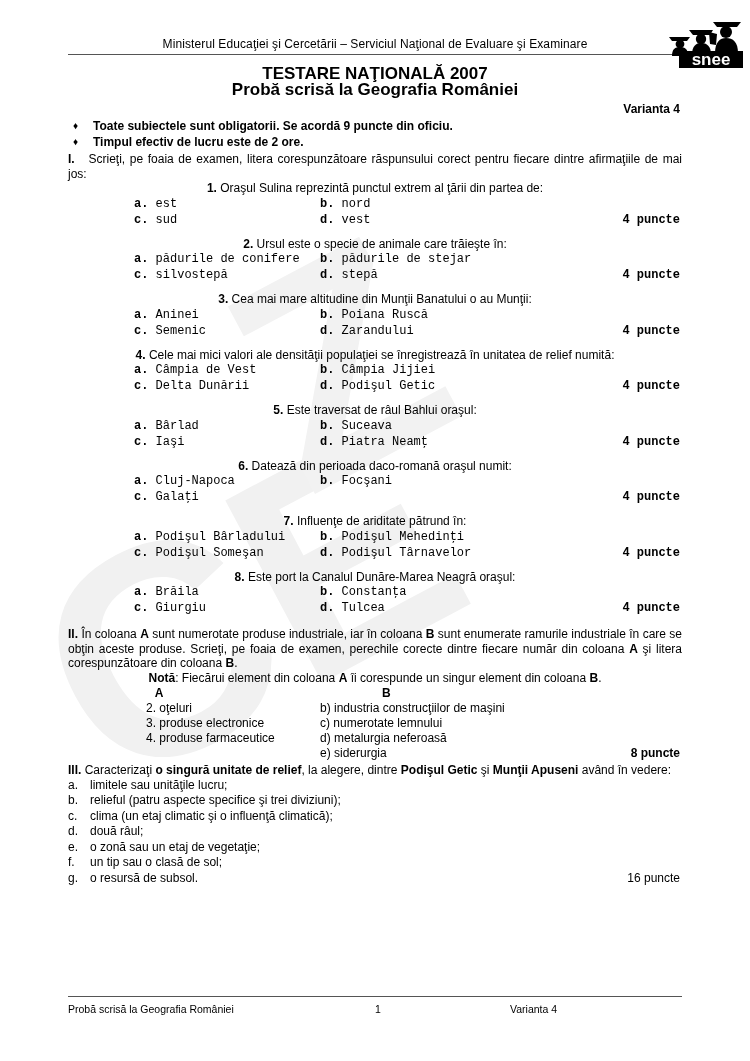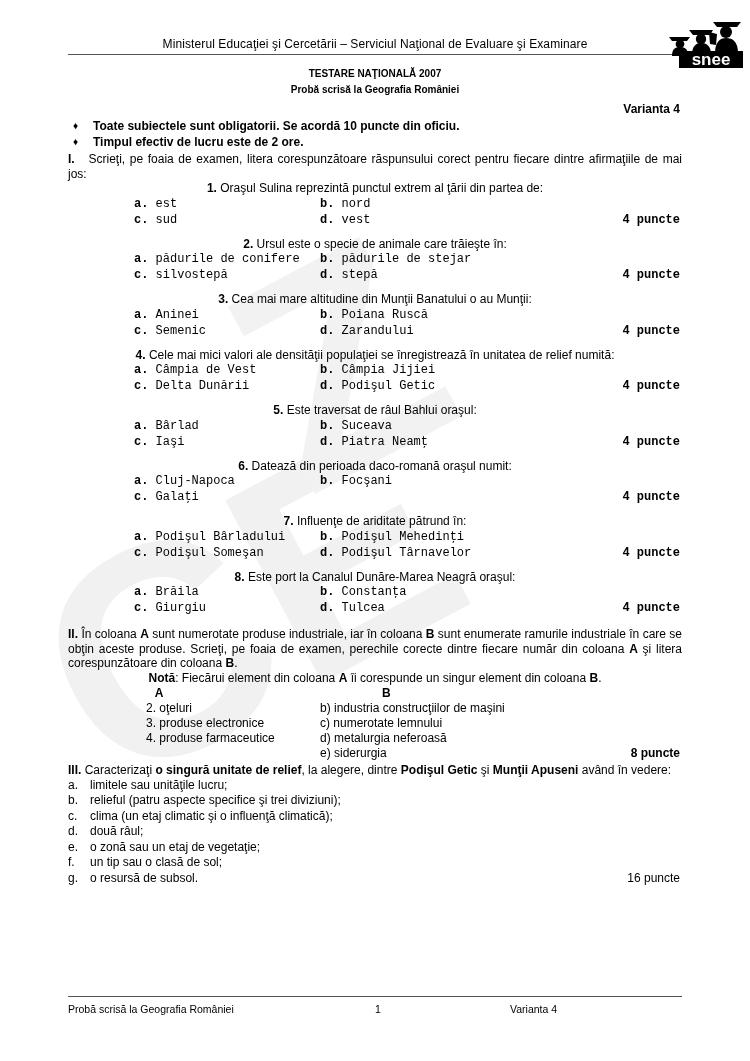--- a/index.html
+++ b/index.html
@@ -66,21 +66,21 @@
   }
 
   
   .titles {
     position: absolute;
     left: 68px;
     top: 66px;
     width: 614px;
     text-align: center;
     font-weight: bold;
-    font-size: 10px;
+    font-size: 17px;
     line-height: 16px;
   }
   .variant {
     position: absolute;
     right: 70px;
     top: 102px;
     font-weight: bold;
     font-size: 12px;
   }
 
@@ -263,21 +263,21 @@
   <div class="titles">
     <div>TESTARE NAŢIONALĂ 2007</div>
     <div>Probă scrisă la Geografia României</div>
   </div>
   <div class="variant">Varianta 4</div>
 
   <div class="content">
 
     <div class="bullet-row">
       <span class="bullet-glyph">♦</span>
-      <span>Toate subiectele sunt obligatorii. Se acordă 10 puncte din oficiu.</span>
+      <span>Toate subiectele sunt obligatorii. Se acordă 9 puncte din oficiu.</span>
     </div>
     <div class="bullet-row">
       <span class="bullet-glyph">♦</span>
       <span>Timpul efectiv de lucru este de 2 ore.</span>
     </div>
 
     <div class="para">
       <span class="lead">I.</span>
       <span>&nbsp;&nbsp;</span><span>Scrieţi, pe foaia de examen, litera corespunzătoare răspunsului corect pentru fiecare dintre afirmaţiile de mai jos:</span>
     </div>

